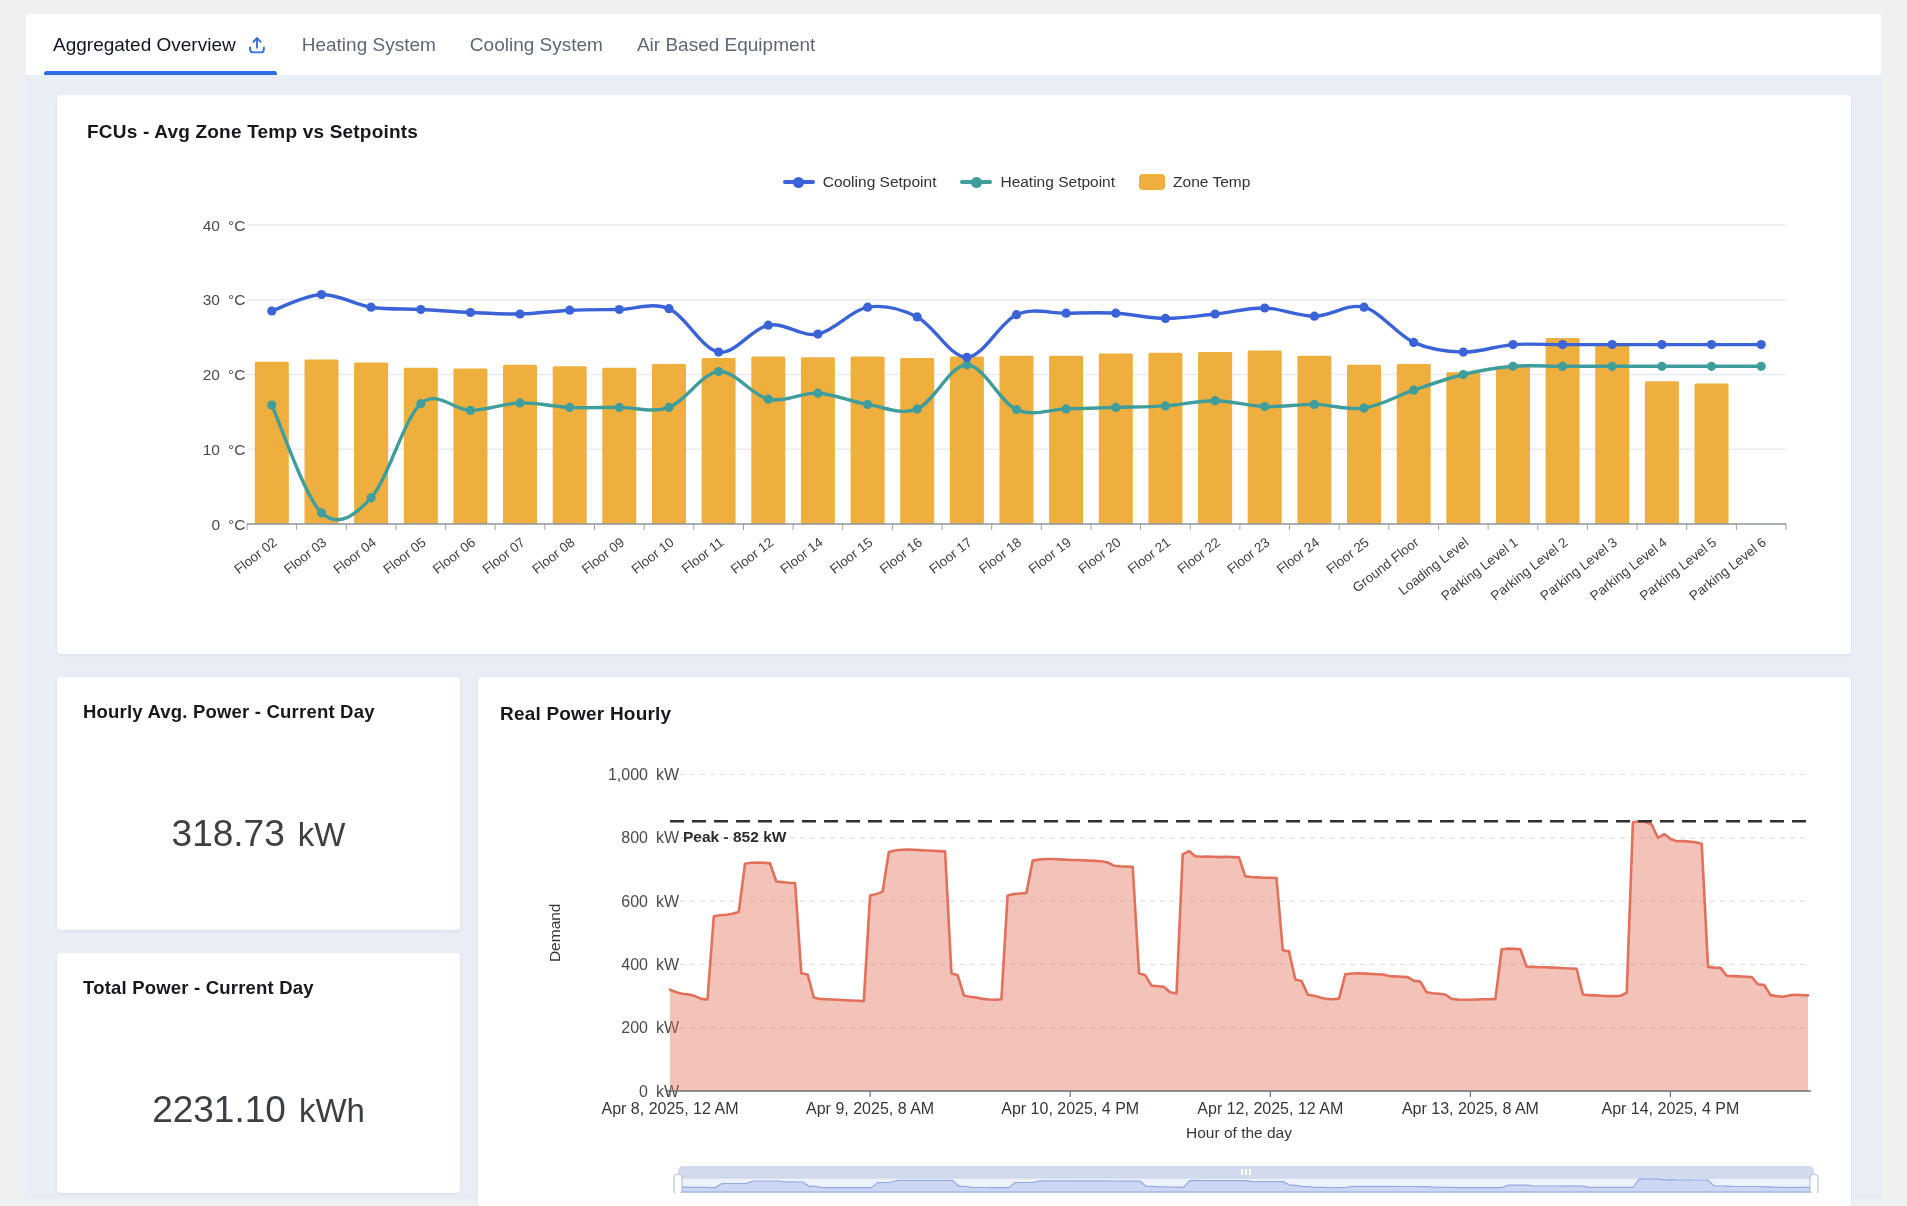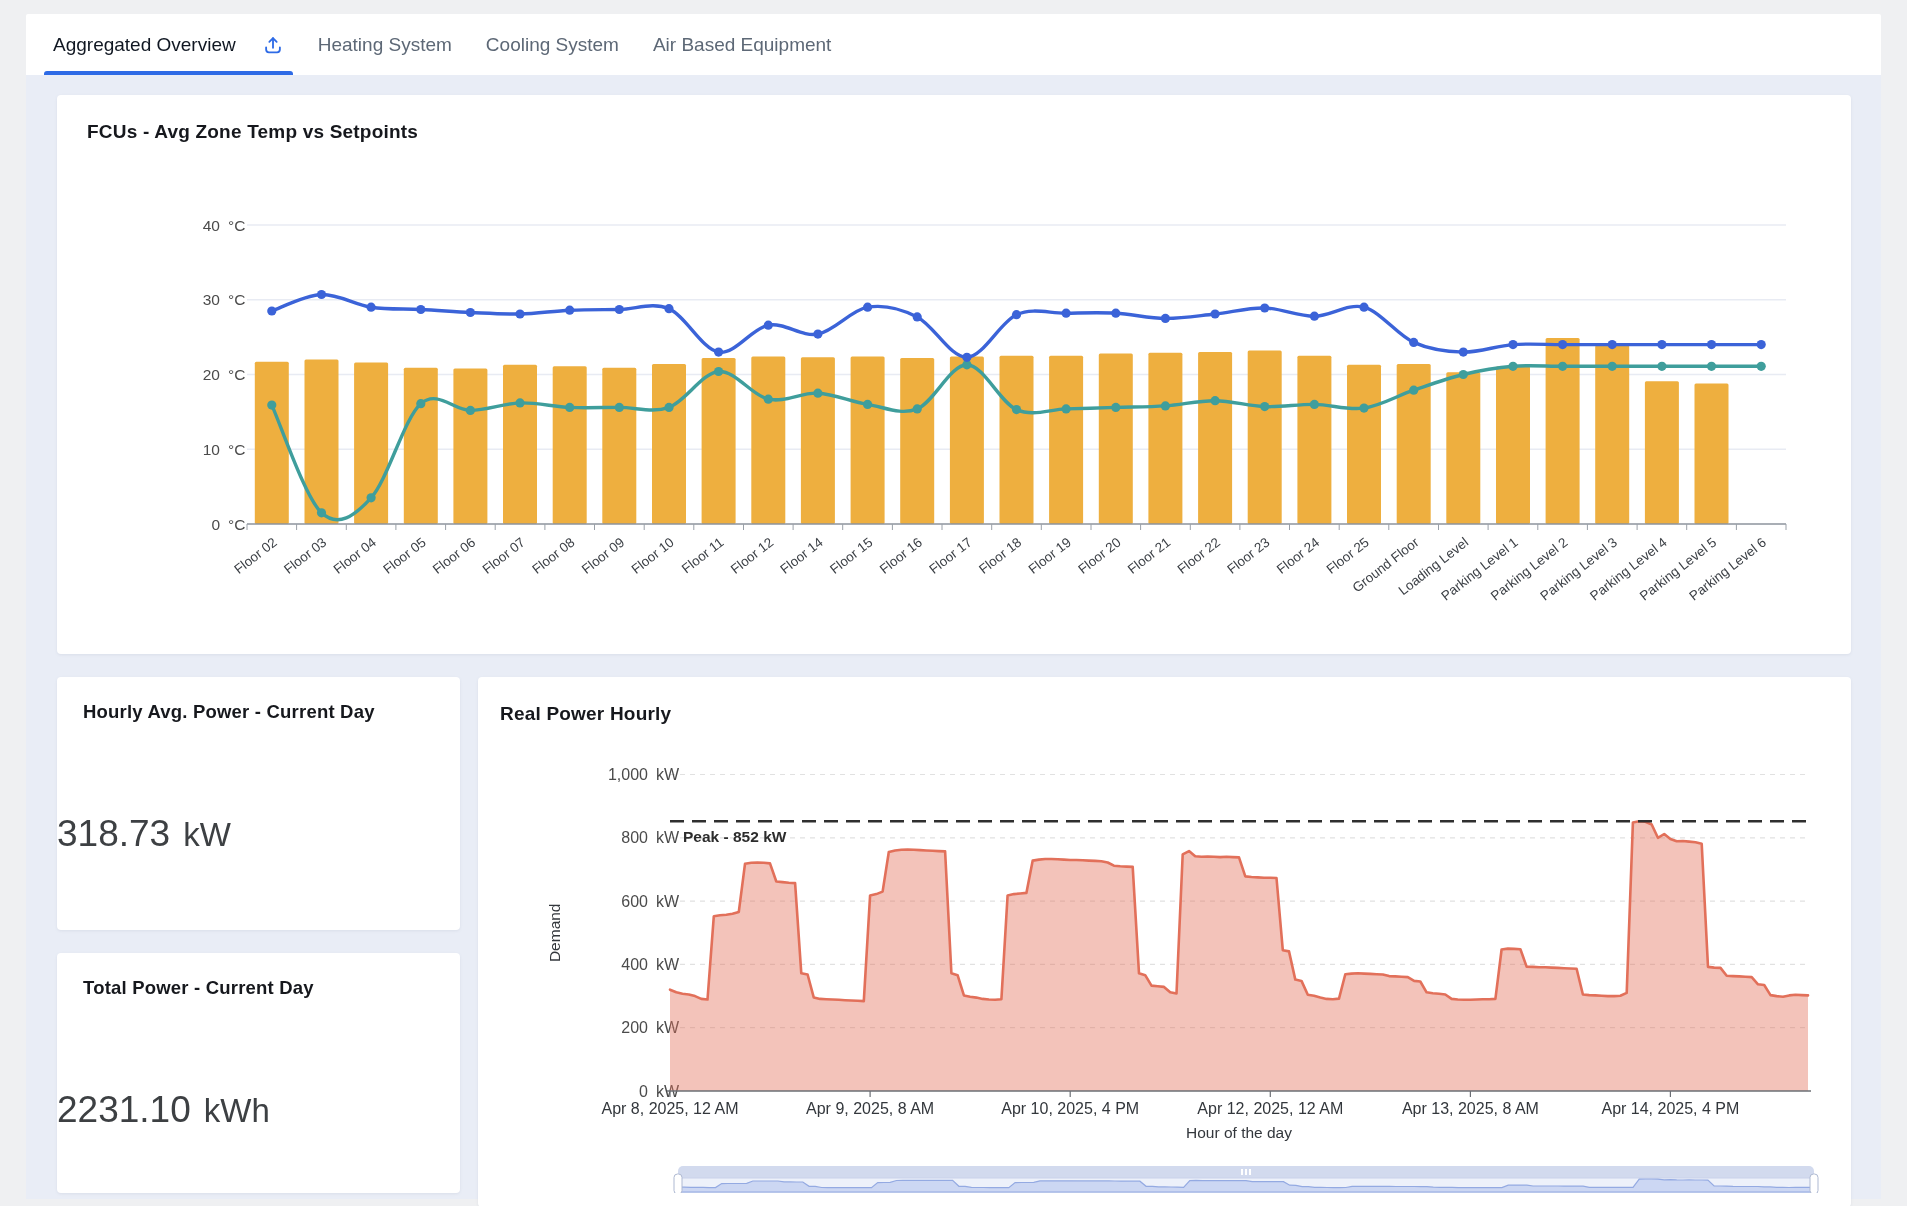--- a/index.html
+++ b/index.html
@@ -1,33 +1,33 @@
 <!DOCTYPE html>
 <html><head>
 <meta charset="utf-8">
 <style>
   html,body{margin:0;padding:0;background:#eff0f2;font-family:"Liberation Sans",sans-serif;}
   #screen{position:relative;width:1907px;height:1206px;overflow:hidden;background:#eff0f2;}
   #frame{position:absolute;left:26px;right:26px;top:14px;bottom:7px;}
   
   #tabbar{position:absolute;left:0;right:0;top:0;height:61px;background:#ffffff;display:flex;align-items:stretch;padding-left:10px;border-radius:2px 2px 0 0;}
-  .tab{position:relative;display:flex;align-items:center;gap:26px;padding:0 17px;font-size:19px;color:#5d6876;cursor:pointer;white-space:nowrap;}
+  .tab{position:relative;display:flex;align-items:center;gap:10px;padding:0 17px;font-size:19px;color:#5d6876;cursor:pointer;white-space:nowrap;}
   .tab.active{color:#101722;}
   .tab.active .tab-underline{position:absolute;left:8px;right:8px;bottom:0;height:4px;background:#2e6be6;border-radius:3px 3px 0 0;}
   .upload-ic{display:inline-flex;width:22px;height:22px;}
   
   #content{position:absolute;left:0;right:0;top:61px;bottom:0;background:#e9edf6;}
   .card{position:absolute;background:#ffffff;border-radius:4px;box-shadow:0 1px 3px rgba(90,100,130,.10);}
   #card-fcu{left:31px;top:20px;width:1794px;height:559px;}
   #card-hourly{left:31px;top:602px;width:403px;height:253px;}
   #card-total{left:31px;top:878px;width:403px;height:240px;}
   #card-real{left:452px;top:602px;width:1373px;height:530px;}
   .card-title{position:absolute;left:30px;top:26px;font-size:19px;font-weight:700;color:#16181d;letter-spacing:.2px;}
   .card-title.small{left:26px;top:24px;font-size:18.5px;text-align:right;}
-  .big-value{position:absolute;left:0;right:0;top:136px;text-align:left;color:#3d4043;font-size:37px;white-space:nowrap;}
+  .big-value{position:absolute;left:0;right:0;top:136px;text-align:center;color:#3d4043;font-size:37px;white-space:nowrap;}
   .big-value .unit{font-size:33px;margin-left:13px;}
   
   #fcu-legend{position:absolute;left:190px;top:78px;width:1539px;display:flex;justify-content:center;align-items:center;gap:24px;font-size:15.5px;color:#333;}
   .legend-item{display:flex;align-items:center;gap:8px;cursor:pointer;}
   .lg-mark{position:relative;width:32px;height:14px;display:inline-block;}
   .lg-lineseg{position:absolute;left:0;right:0;top:5px;height:4px;border-radius:2px;}
   .lg-dot{position:absolute;left:10.5px;top:1.5px;width:11px;height:11px;border-radius:50%;}
   .lg-rect{width:26px;height:16px;border-radius:4px;display:inline-block;}
   .chart-svg{position:absolute;left:0;top:0;}
   svg text{font-family:"Liberation Sans",sans-serif;}
@@ -58,20 +58,40 @@
       </div>
       <div class="tab">
         <span>Air Based Equipment</span>
       </div>
     </div>
 
     <div id="content">
 
       <div class="card" id="card-fcu">
         <div class="card-title">FCUs - Avg Zone Temp vs Setpoints</div>
+        <div id="fcu-legend">
+          <div class="legend-item">
+            <span class="lg-mark">
+                <span class="lg-lineseg lg-color" style="background: rgb(59, 99, 216);"></span>
+                <span class="lg-dot lg-color" style="background: rgb(59, 99, 216);"></span>
+              </span>
+            <span>Cooling Setpoint</span>
+          </div>
+          <div class="legend-item">
+            <span class="lg-mark">
+                <span class="lg-lineseg lg-color" style="background: rgb(63, 158, 156);"></span>
+                <span class="lg-dot lg-color" style="background: rgb(63, 158, 156);"></span>
+              </span>
+            <span>Heating Setpoint</span>
+          </div>
+          <div class="legend-item">
+            <span class="lg-rect lg-color" style="background: rgb(238, 175, 63);"></span>
+            <span>Zone Temp</span>
+          </div>
+        </div>
         <svg id="fcu-svg" class="chart-svg" width="1794" height="559" viewBox="0 0 1794 559">
             <g>
               <text x="163" y="434.5" text-anchor="end" font-size="15.5" fill="#4b4b4b">0</text>
               <text x="171" y="434.5" font-size="15.5" fill="#4b4b4b">°C</text>
               <line x1="190" y1="354.3" x2="1729" y2="354.3" stroke="#e8ebf3" stroke-width="1.4"></line>
               <text x="163" y="359.8" text-anchor="end" font-size="15.5" fill="#4b4b4b">10</text>
               <text x="171" y="359.8" font-size="15.5" fill="#4b4b4b">°C</text>
               <line x1="190" y1="279.5" x2="1729" y2="279.5" stroke="#e8ebf3" stroke-width="1.4"></line>
               <text x="163" y="285.0" text-anchor="end" font-size="15.5" fill="#4b4b4b">20</text>
               <text x="171" y="285.0" font-size="15.5" fill="#4b4b4b">°C</text>

